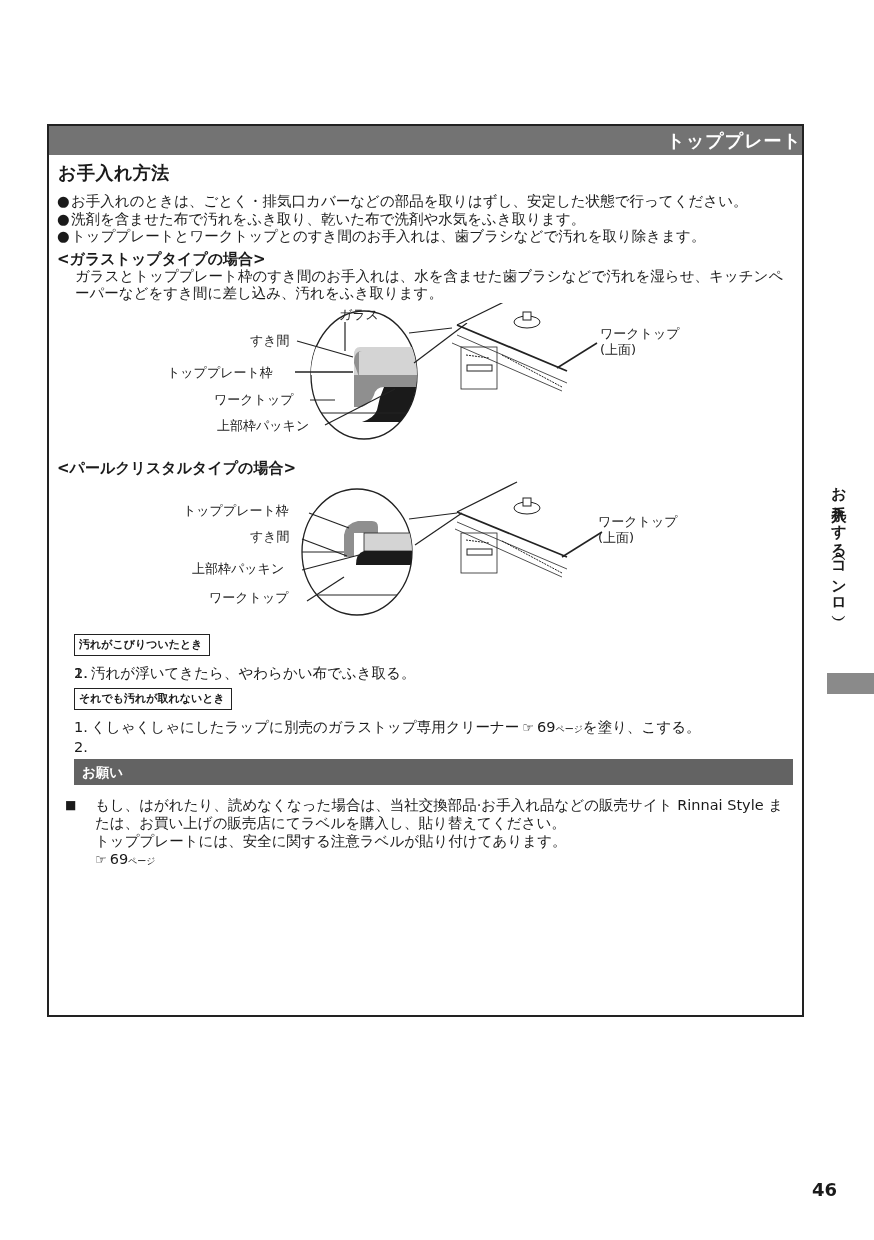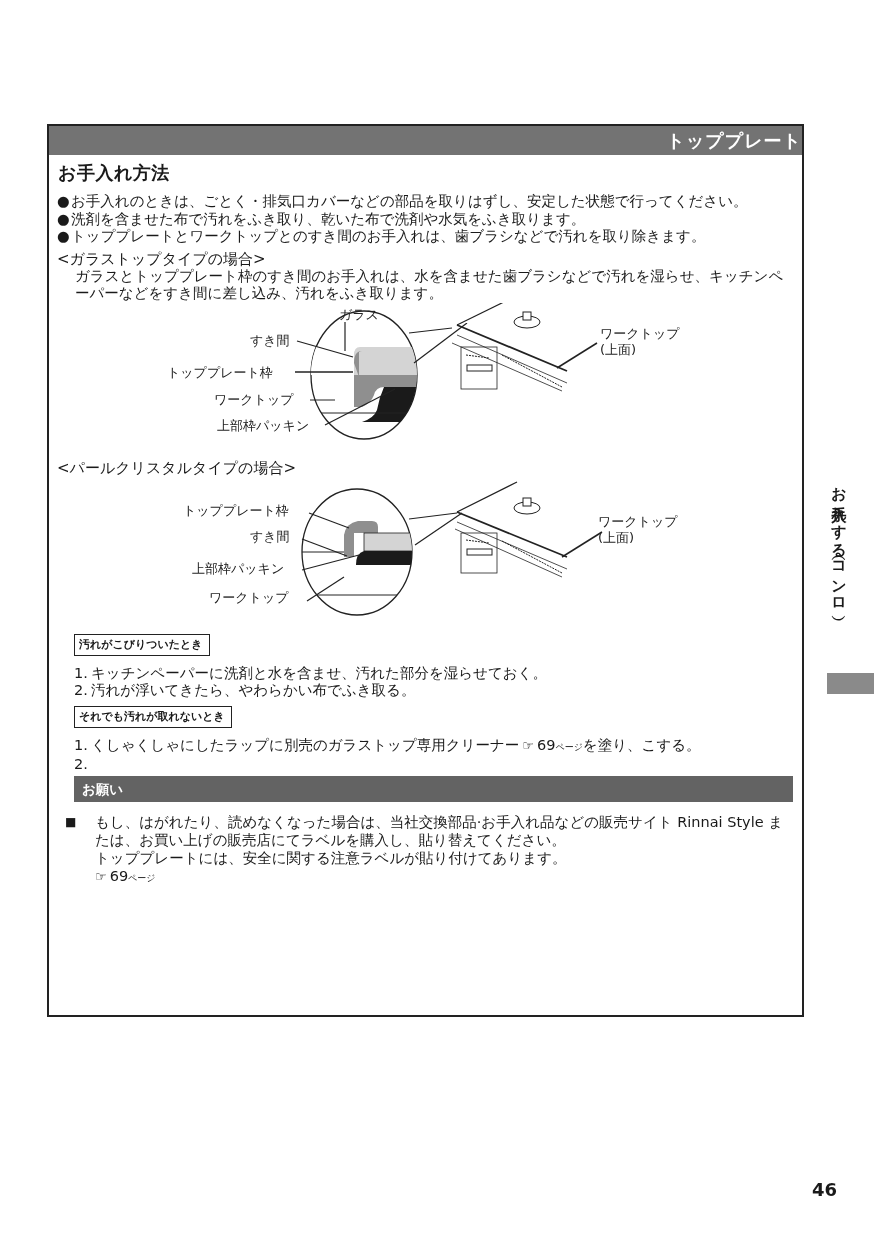--- a/index.html
+++ b/index.html
@@ -6,21 +6,21 @@
   body { width:874px; height:1240px; position:relative; overflow:hidden;
          font-family:"DejaVu Sans", "Liberation Sans", sans-serif; color:#1a1a1a; }
   .box { position:absolute; left:47px; top:124px; width:753px; height:889px;
          border:2px solid #222; box-sizing:content-box; }
   .box-header { height:29px; background:#737373; color:#fff; text-align:right;
                 font-size:18px; font-weight:bold; line-height:29px; letter-spacing:1px; }
   .content { position:relative; padding:0 9px 0 8px; }
   .h-method { font-size:18px; font-weight:bold; margin:6px 0 8px 1px; letter-spacing:0.5px; }
   .bullet { position:relative; font-size:14.5px; line-height:17.5px; padding-left:14px; margin:0; }
   .bullet .dot { position:absolute; left:0; top:0; }
-  .subhead { font-size:15px; font-weight:normal; margin-top:4px; line-height:18px; }
+  .subhead { font-size:15px; font-weight:bold; margin-top:4px; line-height:18px; }
   .para { font-size:14.5px; line-height:17.5px; padding-left:18px; }
   .diagram { position:relative; height:145px; }
   .diagram2 { position:relative; height:150px; }
   .lbl { position:absolute; font-size:13px; white-space:nowrap; color:#222; }
   .boxed-head { display:inline-block; border:1.5px solid #222; padding:2px 6px 3px 4px;
                 font-size:11px; font-weight:bold; margin:7px 0 0 17px; }
   .steps { font-size:14.5px; line-height:17.5px; padding-left:17px; margin-top:9px; }
   .step { position:relative; padding-left:17px; }
   .step .num { position:absolute; left:0; top:0; }
   .ref-icon { display:inline-block; font-size:13px; margin:0 3px; }
@@ -131,21 +131,21 @@
       <span class="lbl" style="left:126px;top:25px">トッププレート枠</span>
       <span class="lbl" style="left:193px;top:51px">すき間</span>
       <span class="lbl" style="left:135px;top:83px">上部枠パッキン</span>
       <span class="lbl" style="left:152px;top:112px">ワークトップ</span>
       <span class="lbl" style="left:541px;top:36px">ワークトップ</span>
       <span class="lbl" style="left:541px;top:52px">(上面)</span>
     </div>
 
     <div class="boxed-head">汚れがこびりついたとき</div>
     <div class="steps">
-      <div class="step"><span class="num">1.</span><span>キッチンペーパーに洗剤と水を含ませ、汚れた部分を湿らせておく。</span></div>
+      <div class="step"><span class="num">1.</span></div>
       <div class="step"><span class="num">2.</span><span>汚れが浮いてきたら、やわらかい布でふき取る。</span></div>
     </div>
 
     <div class="boxed-head" style="margin-top:6px">それでも汚れが取れないとき</div>
     <div class="steps">
       <div class="step"><span class="num">1.</span><span>くしゃくしゃにしたラップに別売のガラストップ専用クリーナー</span><span class="ref-icon">☞</span><span>69</span><span class="ref-small">ページ</span><span>を塗り、こする。</span></div>
       <div class="step"><span class="num">2.</span></div>
     </div>
 
     <div class="notice-bar">お願い</div>

